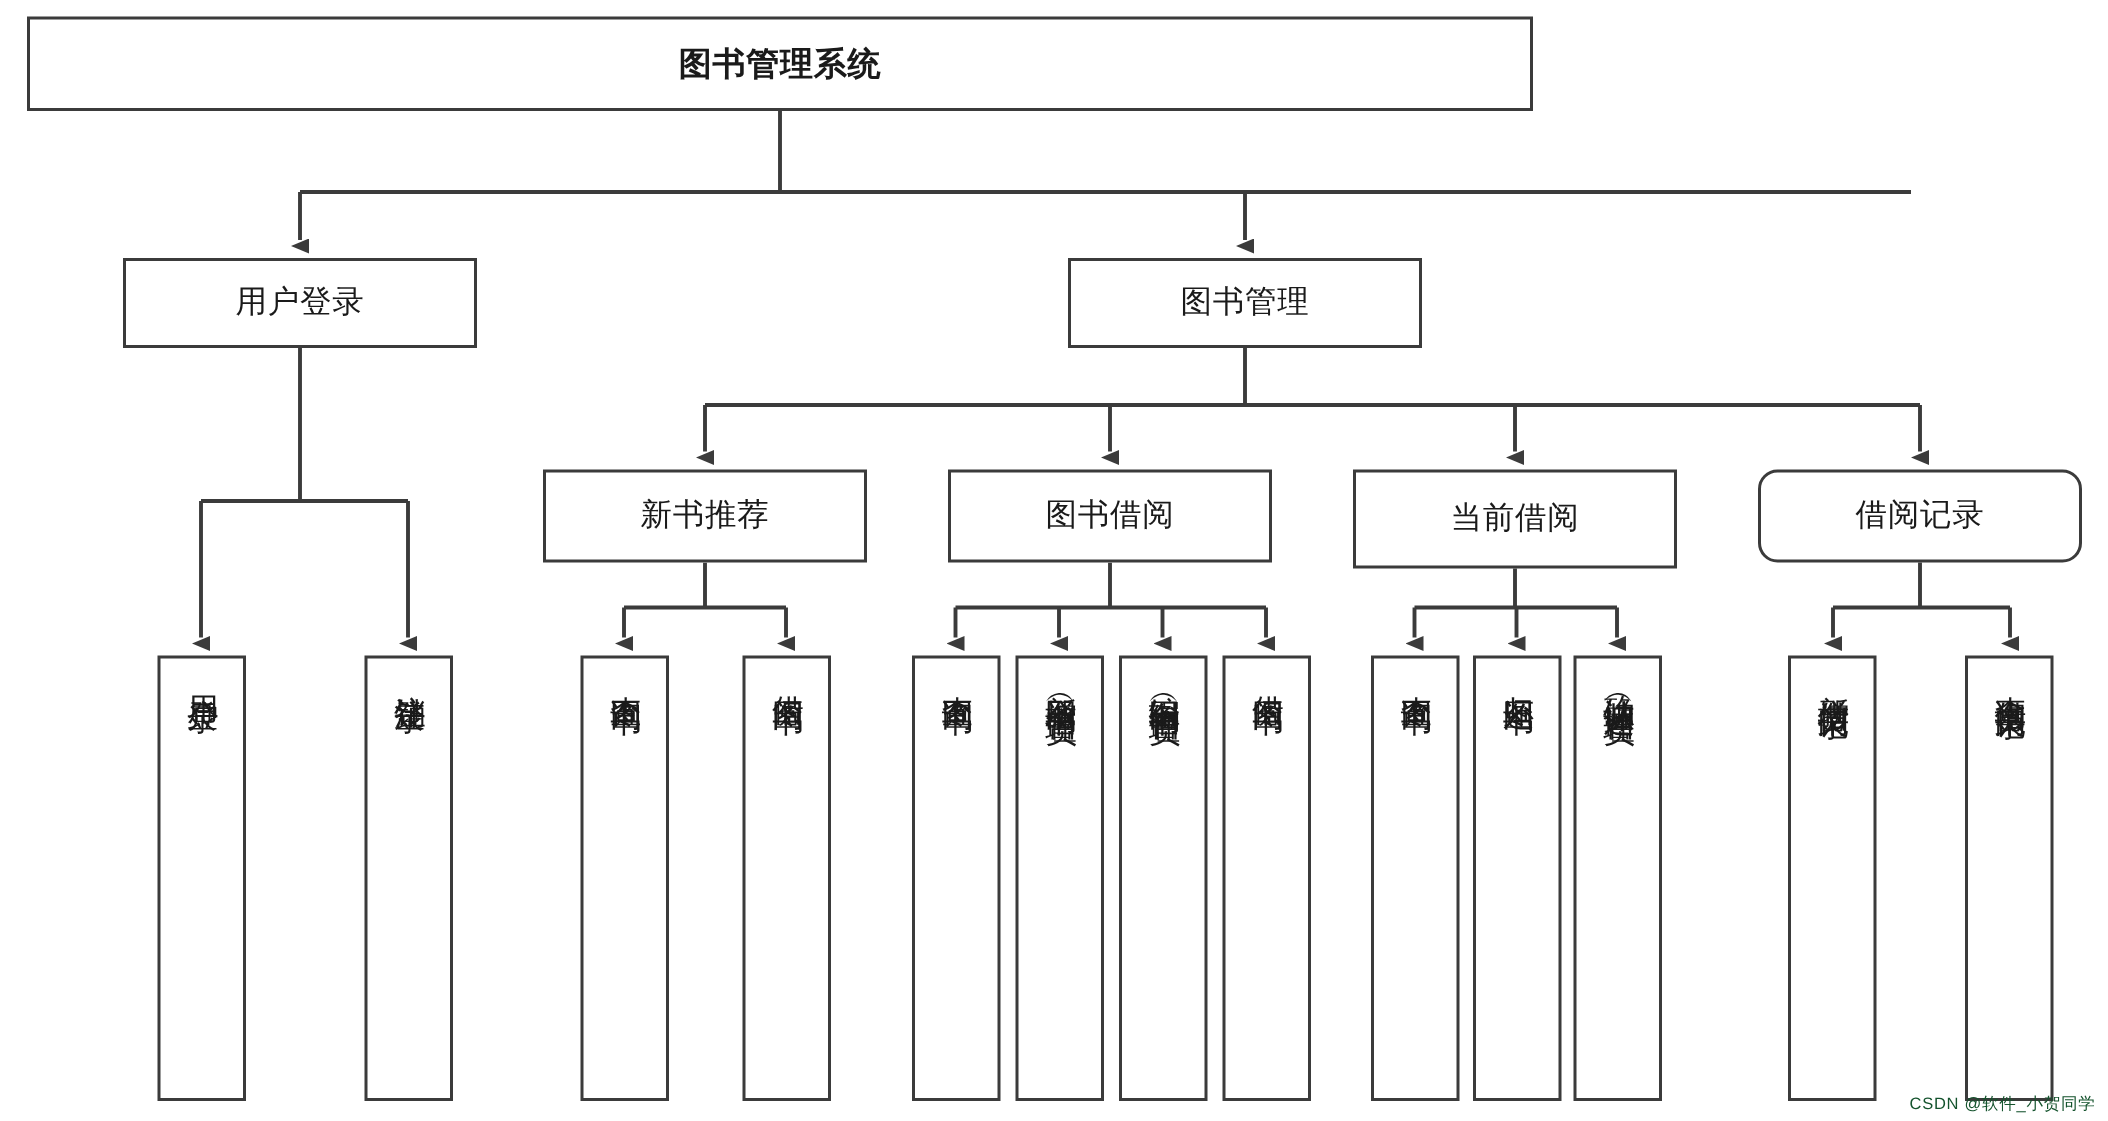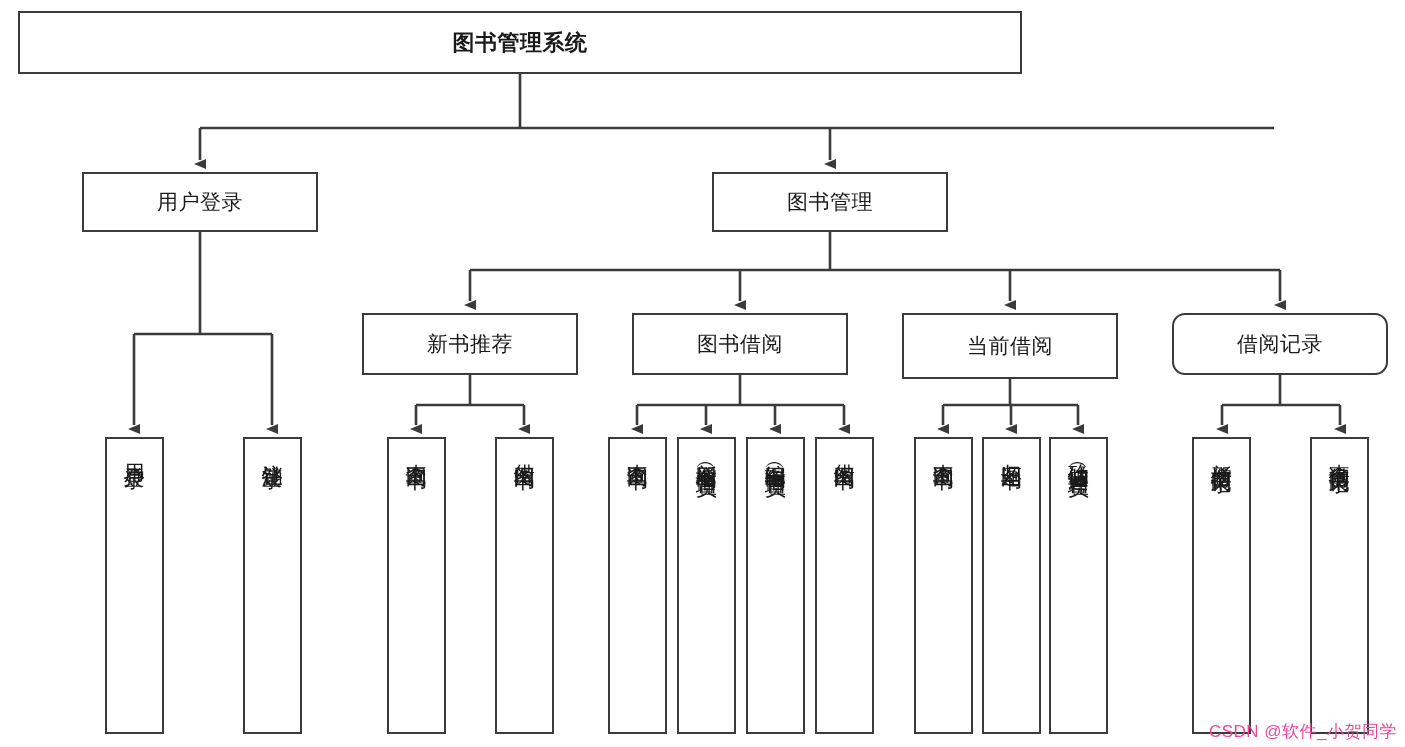--- a/index.html
+++ b/index.html
@@ -53,22 +53,22 @@
     text-orientation:upright;
     font-size:21px;
     line-height:1.22;
     letter-spacing:2px;
     white-space:normal;
     max-height:276px;
   }
   #watermark{
     position:absolute;
     right:8px;bottom:4px;
-    font-size:17px;
-    color:#ec4899;
+    font-size:11px;
+    color:#14532d;
     letter-spacing:0.5px;
     z-index:3;
     white-space:nowrap;
   }
 </style>
 </head>
 <body>
 
 <div id="canvas">
 

